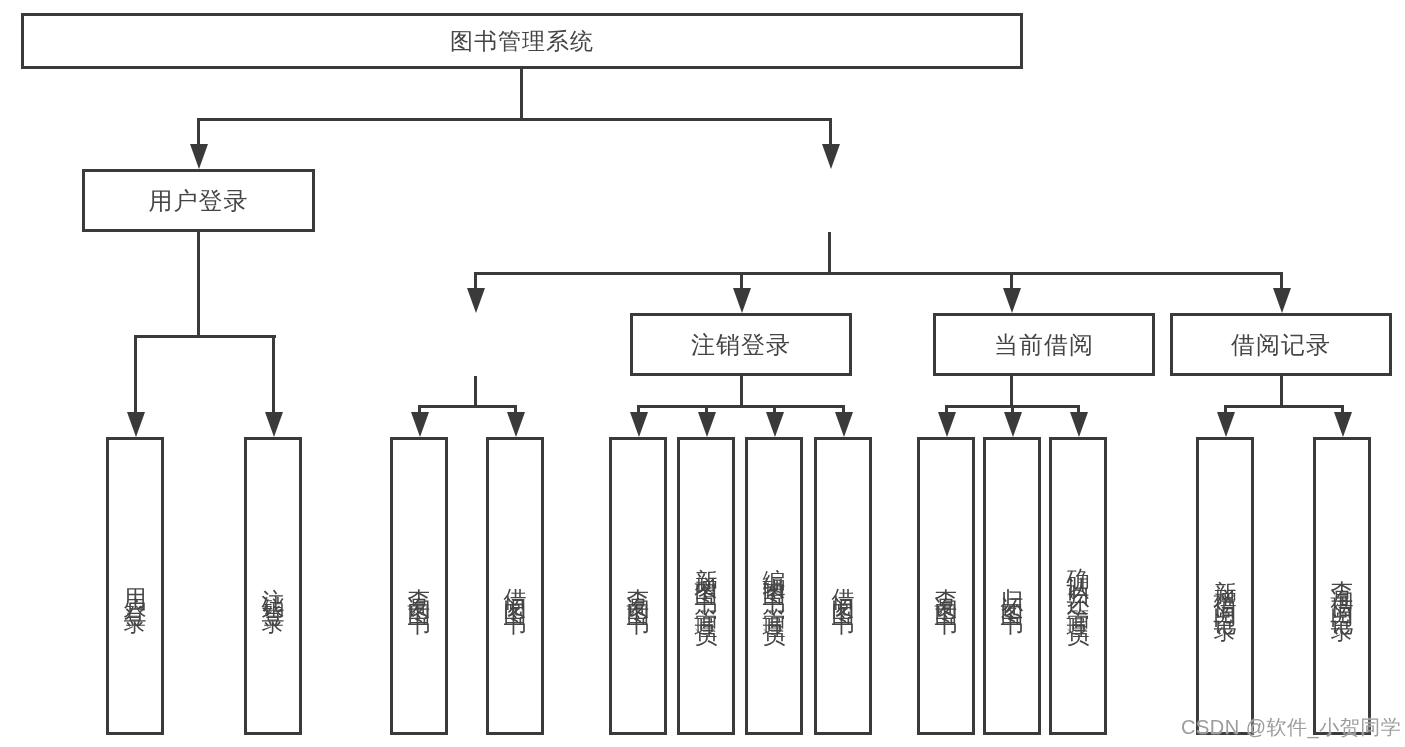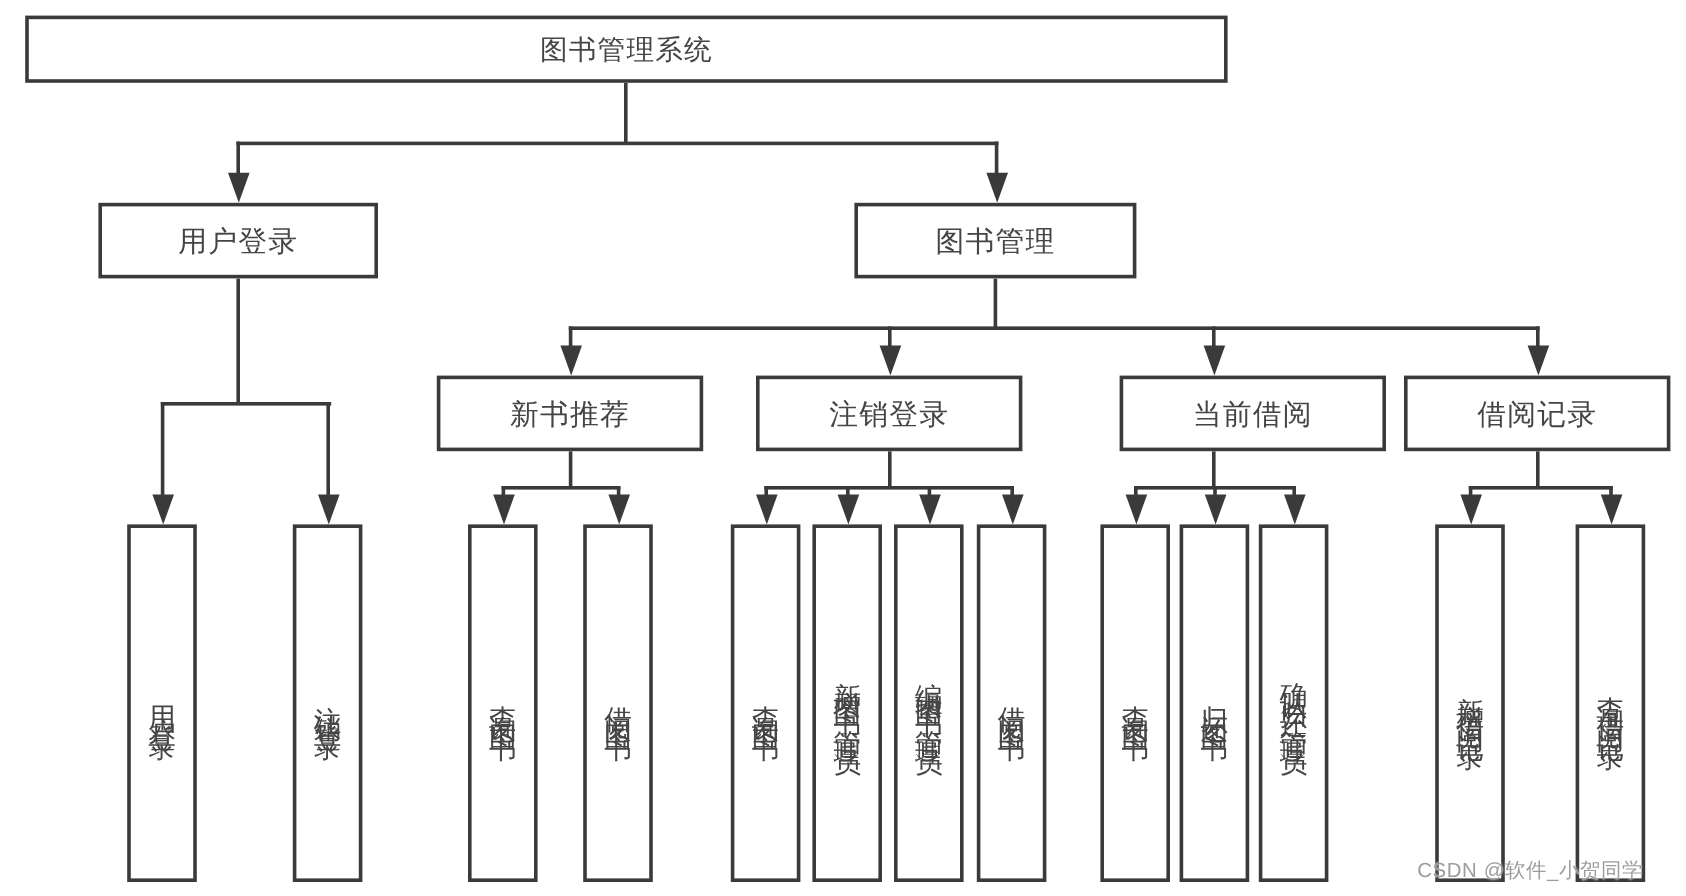--- a/index.html
+++ b/index.html
@@ -33,21 +33,21 @@
 
   .line { position:absolute; background:#3a3a3a; }
   .arrow {
     position:absolute; width:0; height:0;
     border-left:9px solid transparent;
     border-right:9px solid transparent;
     border-top:25px solid #3a3a3a;
   }
   .watermark {
     position:absolute; left:1181px; top:714px;
-    font-size:17px; color:#9c9c9c; letter-spacing:0.5px;
+    font-size:20px; color:#9c9c9c; letter-spacing:0.5px;
     white-space:nowrap; z-index:5;
     text-shadow:0 0 2px #ffffff;
   }
 </style>
 </head>
 <body>
 
 <div class="canvas">
 
   <div class="line" style="left:520px;top:69px;width:3px;height:50px;"></div>
@@ -109,27 +109,21 @@
   <div class="arrow" style="left:1217px;top:412px;"></div>
   <div class="arrow" style="left:1334px;top:412px;"></div>
 
   <div class="box" style="left:21px;top:13px;width:1002px;height:56px;">
     <span class="hlabel root-label">图书管理系统</span>
   </div>
 
   <div class="box" style="left:82px;top:169px;width:233px;height:63px;">
     <span class="hlabel">用户登录</span>
   </div>
-  <div class="box" style="left:712px;top:169px;width:235px;height:63px;">
-    <span class="hlabel">图书管理</span>
-  </div>
 
-  <div class="box" style="left:364px;top:313px;width:222px;height:63px;">
-    <span class="hlabel">新书推荐</span>
-  </div>
   <div class="box" style="left:630px;top:313px;width:222px;height:63px;">
     <span class="hlabel">注销登录</span>
   </div>
   <div class="box" style="left:900px;top:313px;width:222px;height:63px;margin-left:33px;">
     <span class="hlabel">当前借阅</span>
   </div>
   <div class="box" style="left:1170px;top:313px;width:222px;height:63px;">
     <span class="hlabel">借阅记录</span>
   </div>
 

